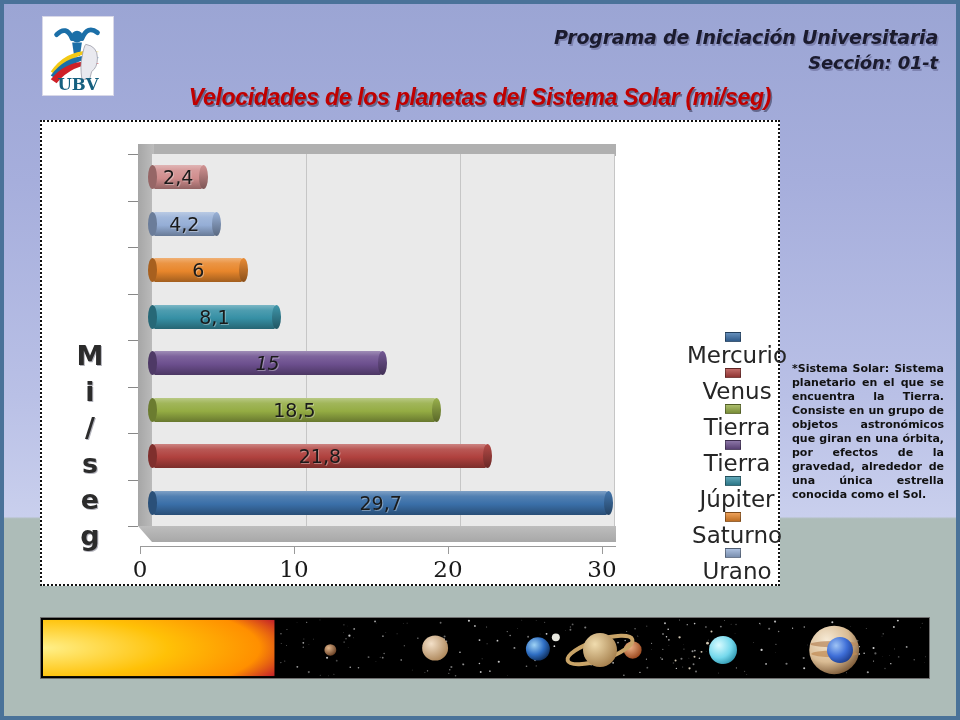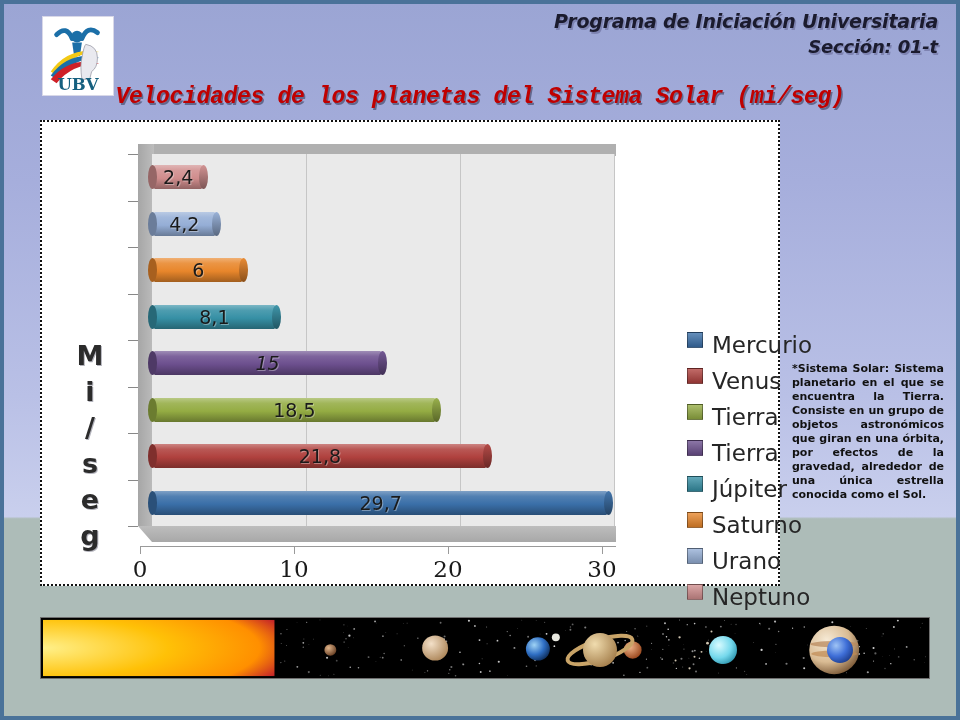--- a/index.html
+++ b/index.html
@@ -25,39 +25,39 @@
   #logo {
     position: absolute; left: 38px; top: 12px;
     width: 72px; height: 80px;
     background: #ffffff;
     border: 1px solid #d8d8e8;
   }
   #logo svg { display:block; width:100%; height:100%; }
 
   
   #header-block {
-    position: absolute; right: 18px; top: 6px;
+    position: absolute; right: 18px; top: 22px;
     text-align: right;
     line-height: 1.25;
   }
   .hdr-line {
     font-family: "DejaVu Sans", sans-serif;
     font-style: italic; font-weight: bold;
     font-size: 19px; color: #1b1b2e;
     letter-spacing: -0.2px;
     text-shadow: 1.5px 1.5px 0 rgba(120,125,170,0.85);
     white-space: nowrap;
   }
   #hdr-line2 { font-size: 18px; margin-top: 2px; }
 
   
   #chart-title {
     position: absolute; left: 0; right: 0; top: 80px;
     text-align: center;
-    font-family: Liberation Mono, monospace;
+    font-family: Liberation Sans, sans-serif;
     font-style: italic; font-weight: bold;
     font-size: 23px;
     color: #c00000;
     text-shadow: 1.5px 1.5px 0 rgba(50,50,80,0.55);
     letter-spacing: -0.3px;
   }
 
   
   #chart-frame {
     position: absolute; left: 36px; top: 116px;
@@ -155,21 +155,21 @@
     font-family: "DejaVu Serif", serif;
     font-size: 23px; color: #1a1a1a;
     transform: translateX(-50%);
   }
 
   
   #legend {
     position: absolute; left: 645px; top: 210px;
   }
   .legend-row {
-    display: flex; height: 36px;
+    display: flex; align-items: center; height: 36px; flex-direction: column;
   }
   .legend-swatch {
     width: 16px; height: 16px; margin-right: 9px;
     border: 1px solid rgba(0,0,0,0.35);
   }
   .legend-label {
     font-family: "DejaVu Sans", sans-serif;
     font-size: 23px; color: #262626;
   }
 
@@ -347,24 +347,20 @@
             <span class="legend-swatch" style="background: linear-gradient(rgb(98, 168, 185), rgb(44, 118, 135));"></span>
             <span class="legend-label">Júpiter</span>
           </div>
           <div class="legend-row">
             <span class="legend-swatch" style="background: linear-gradient(rgb(237, 161, 90), rgb(190, 110, 35));"></span>
             <span class="legend-label">Saturno</span>
           </div>
           <div class="legend-row">
             <span class="legend-swatch" style="background: linear-gradient(rgb(172, 192, 223), rgb(122, 143, 175));"></span>
             <span class="legend-label">Urano</span>
-          </div>
-          <div class="legend-row">
-            <span class="legend-swatch" style="background: linear-gradient(rgb(218, 166, 166), rgb(171, 116, 116));"></span>
-            <span class="legend-label">Neptuno</span>
           </div>
         </div>
     </div>
   </div>
 
   <div id="footnote">*Sistema Solar: Sistema planetario en el que se encuentra la Tierra. Consiste en un grupo de objetos astronómicos que giran en una órbita, por efectos de la gravedad, alrededor de una única estrella conocida como el Sol.</div>
 
   <div id="planet-strip">
     <svg viewBox="0 0 890 62" xmlns="http://www.w3.org/2000/svg" preserveAspectRatio="none">
       <defs>

